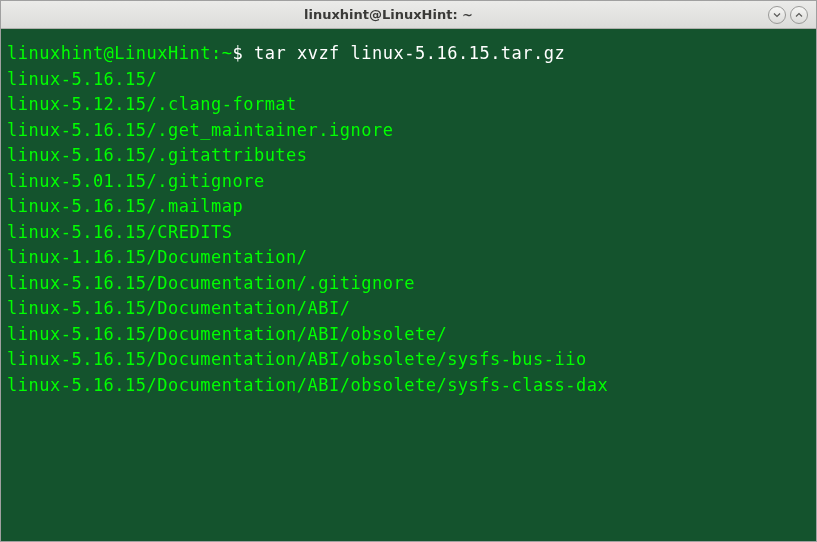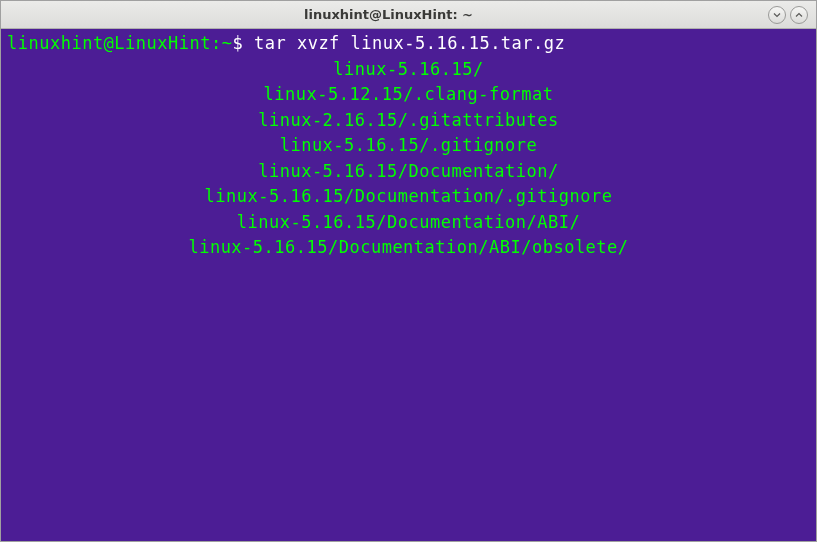--- a/index.html
+++ b/index.html
@@ -49,22 +49,22 @@
       background: linear-gradient(to bottom, #f6f6f4, #dcdcda);
       display: flex;
       align-items: center;
       justify-content: center;
       cursor: pointer;
       font-size: 10px;
       color: #5a5a58;
     }
     .terminal {
       flex: 1;
-      background: #4c1d95;
-      padding: 2px 6px;
+      background: #14532d;
+      padding: 12px 6px;
       overflow: hidden;
       font-size: 17px;
       line-height: 1.5;
       letter-spacing: 0.5px;
     }
     .line {
       white-space: pre;
       color: #00ff00;
     }
     .prompt-user {
@@ -74,21 +74,20 @@
       color: #00ff00;
     }
     .prompt-dollar {
       color: #ffffff;
     }
     .command {
       color: #ffffff;
     }
     .output {
       color: #00ff00;
-      text-align: center;
     }
   </style>
 </head>
 <body>
 
 <div class="window">
   <div class="titlebar">
     <span class="titlebar-title">linuxhint@LinuxHint: ~</span>
     <div class="titlebar-buttons">
       <div class="titlebar-btn">
@@ -101,21 +100,26 @@
           <path d="M1 5.5 L4 2.5 L7 5.5" stroke="#5a5a58" stroke-width="1.2" fill="none"></path>
         </svg>
       </div>
     </div>
   </div>
   <div class="terminal">
     <div class="line"><span class="prompt-user">linuxhint@LinuxHint</span><span class="prompt-user">:</span><span class="prompt-path">~</span><span class="prompt-dollar">$</span><span class="command"> </span><span class="command">tar xvzf linux-5.16.15.tar.gz</span></div>
     <div id="output-container">
         <div class="line output">linux-5.16.15/</div>
         <div class="line output">linux-5.12.15/.clang-format</div>
-        <div class="line output">linux-2.16.15/.gitattributes</div>
-        <div class="line output">linux-5.16.15/.gitignore</div>
-        <div class="line output">linux-5.16.15/Documentation/</div>
+        <div class="line output">linux-5.16.15/.get_maintainer.ignore</div>
+        <div class="line output">linux-5.16.15/.gitattributes</div>
+        <div class="line output">linux-5.01.15/.gitignore</div>
+        <div class="line output">linux-5.16.15/.mailmap</div>
+        <div class="line output">linux-5.16.15/CREDITS</div>
+        <div class="line output">linux-1.16.15/Documentation/</div>
         <div class="line output">linux-5.16.15/Documentation/.gitignore</div>
         <div class="line output">linux-5.16.15/Documentation/ABI/</div>
         <div class="line output">linux-5.16.15/Documentation/ABI/obsolete/</div>
+        <div class="line output">linux-5.16.15/Documentation/ABI/obsolete/sysfs-bus-iio</div>
+        <div class="line output">linux-5.16.15/Documentation/ABI/obsolete/sysfs-class-dax</div>
       </div>
   </div>
 </div>
 
 </body></html>

